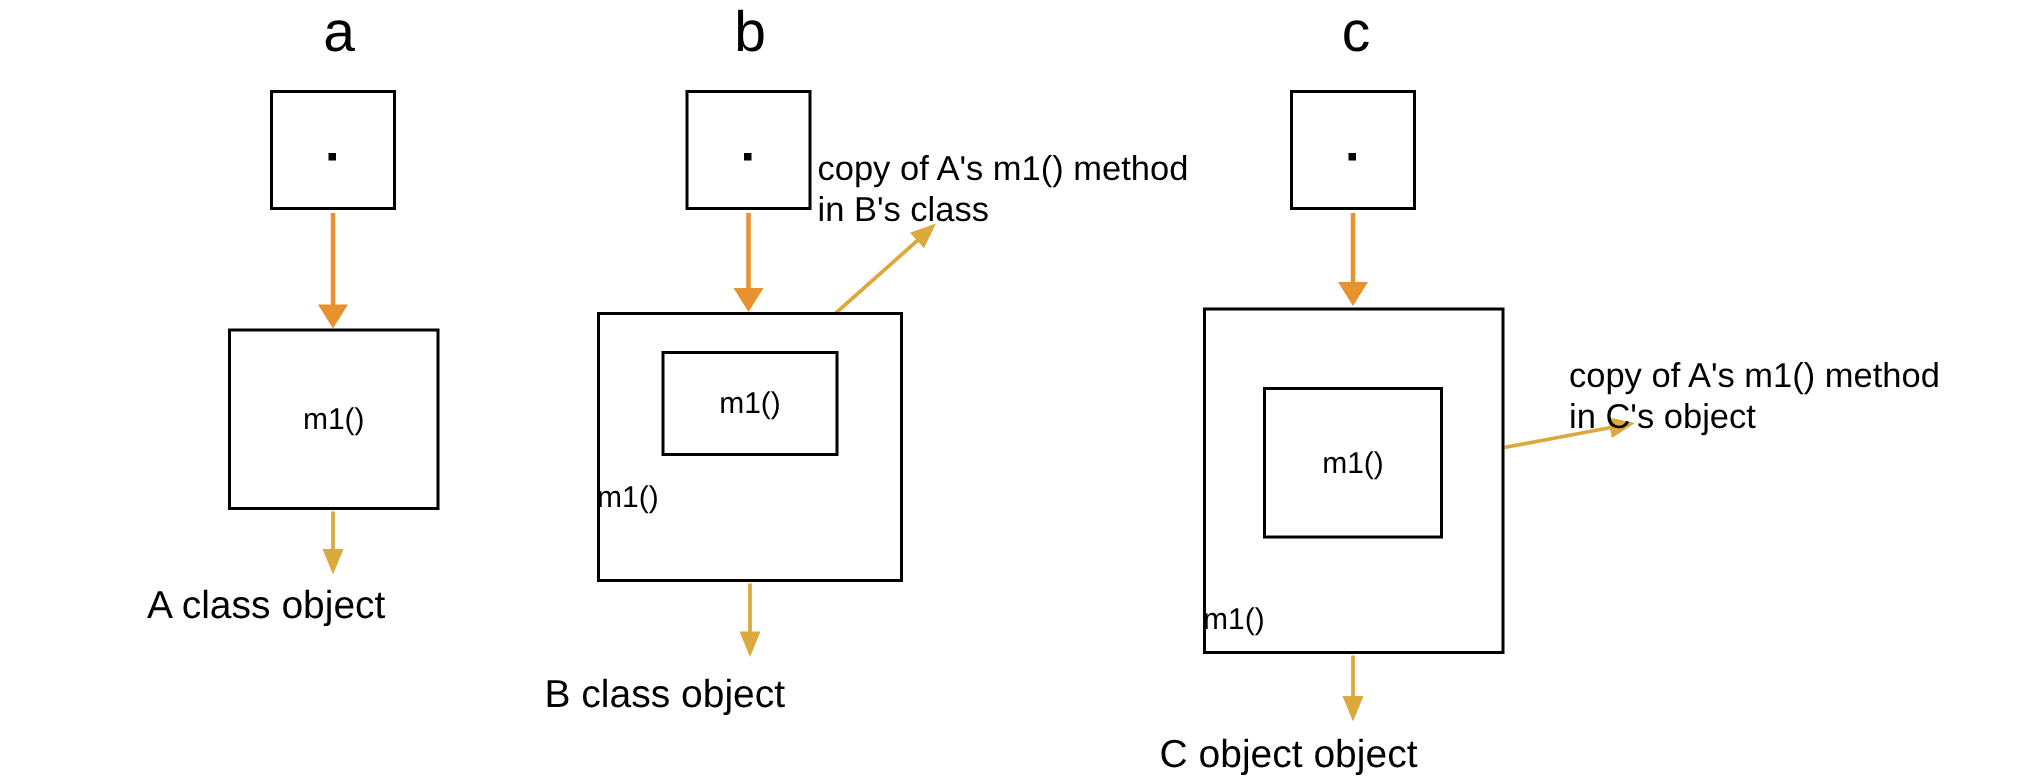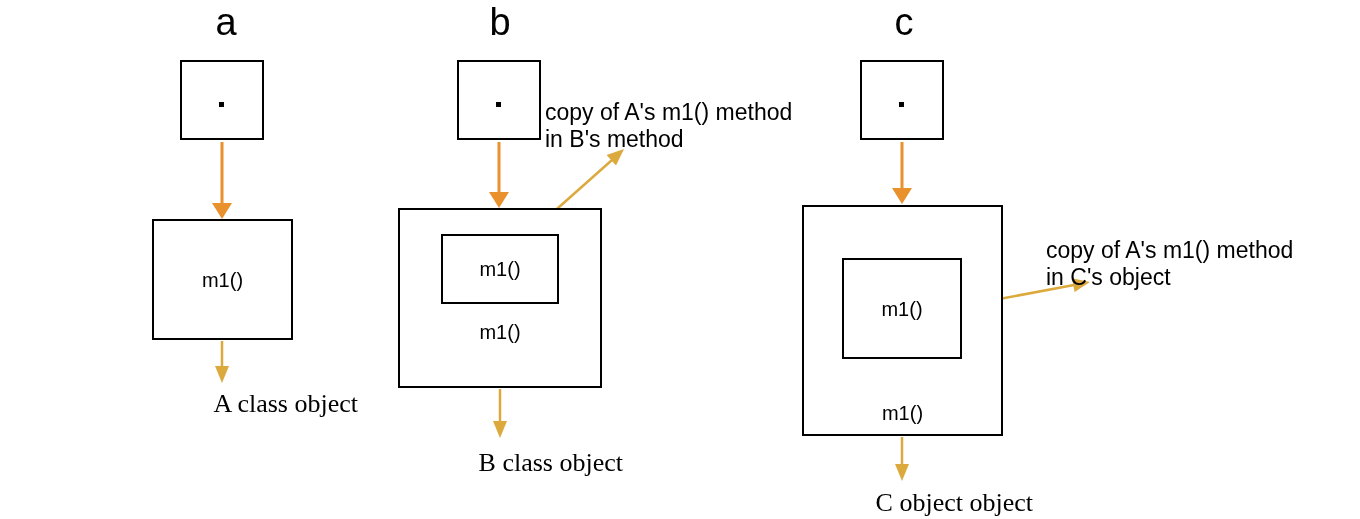--- a/index.html
+++ b/index.html
@@ -47,29 +47,28 @@
     justify-content: center;
   }
   .inner-box {
     border: 2px solid var(--box-border, #000000);
     background: #ffffff;
     box-sizing: border-box;
   }
   .method {
     font-size: 20px;
     line-height: 20px;
-    text-align: center;
+    text-align: left;
     white-space: nowrap;
   }
   .caption {
     font-size: 26px;
     line-height: 27px;
-    text-align: right;
+    text-align: left;
     white-space: nowrap;
-    font-family: Liberation Serif, serif;
   }
   .annotation {
     font-size: 23px;
     line-height: 27px;
     text-align: left;
     white-space: nowrap;
   }
   svg.arrows-layer {
     position: absolute;
     left: 0;
@@ -145,21 +144,21 @@
   <div class="abs object-box" style="left:398px; top:208px; width:204px; height:180px;"></div>
 
   <div class="abs inner-box flex-center" style="left:441px; top:234px; width:118px; height:70px;">
     <span class="method">m1()</span>
   </div>
 
   <div class="abs method" style="left:398px; top:322px; width:204px;">m1()</div>
 
   <div class="abs annotation" style="left:545px; top:99px; width:320px;">
     <div>copy of A's m1() method</div>
-    <div>in B's method</div>
+    <div>in B's class</div>
   </div>
 
   <div class="abs caption" style="left:363px; top:449px; width:260px;">B class object</div>
 
   <div class="abs col-label" style="left:874px; top:0; width:60px;">c</div>
 
   <div class="abs class-box" style="left:860px; top:60px; width:84px; height:80px;">
     <span class="dot"></span>
   </div>
 

